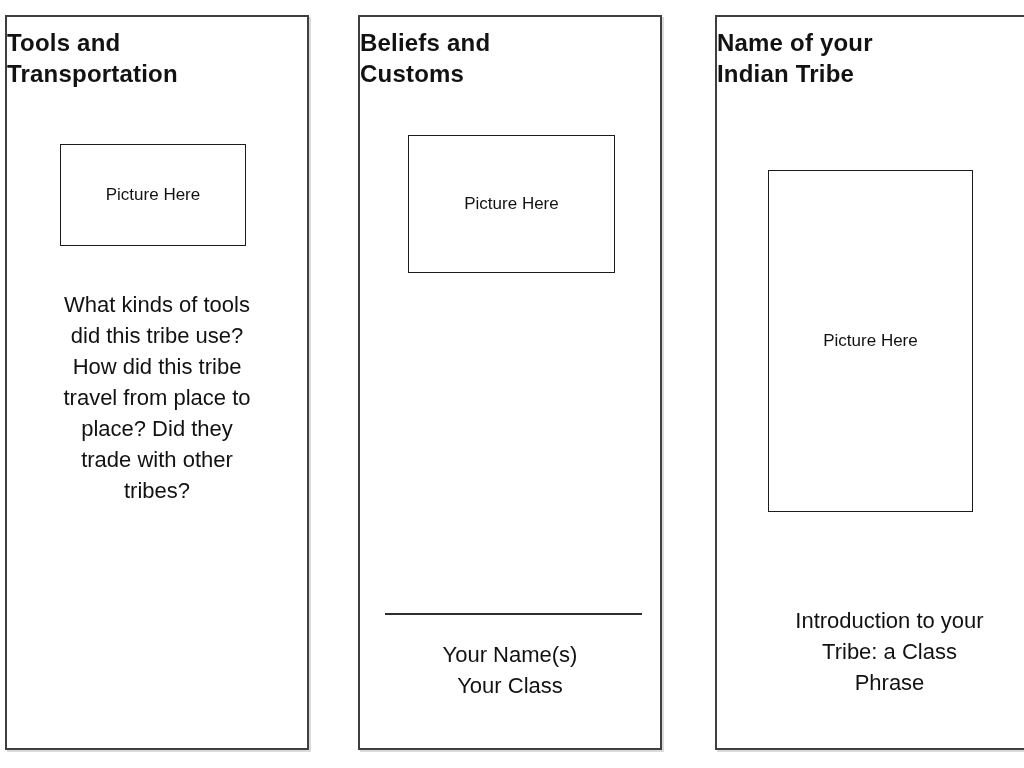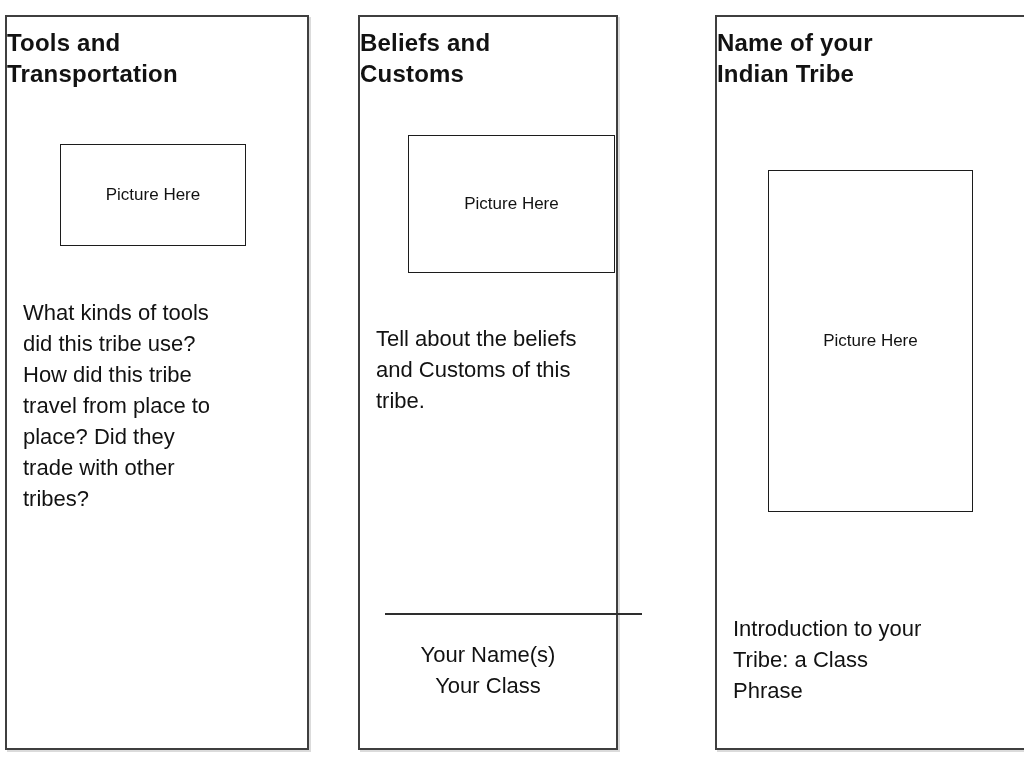--- a/index.html
+++ b/index.html
@@ -18,21 +18,21 @@
   .panel {
     position: absolute;
     top: 15px;
     height: 735px;
     box-sizing: border-box;
     background: #ffffff;
     border: 2px solid #3f3f3f;
     box-shadow: 2px 2px 0 rgba(0,0,0,0.14);
   }
   .p1 { left: 5px;   width: 304px; }
-  .p2 { left: 358px; width: 260px; }
+  .p2 { left: 358px; width: 304px; }
   .p3 { left: 715px; width: 349px; }
 
   .title {
     position: absolute;
     top: 10px; left: 0; right: 0;
     margin: 0;
     text-align: left;
     font-size: 24px;
     line-height: 31px;
     font-weight: bold;
@@ -50,22 +50,22 @@
     font-size: 17px;
     line-height: 26px;
   }
   .p1 .picture-box { left: 53px; top: 127px; width: 186px; height: 102px; }
   .p2 .picture-box { left: 48px; top: 118px; width: 207px; height: 138px; }
   .p3 .picture-box { left: 51px; top: 153px; width: 205px; height: 342px; }
 
   .body-text {
     position: absolute;
     left: 0; right: 0;
-    margin: 16px;
-    text-align: left;
+    margin: 8px;
+    text-align: center;
     font-size: 22px;
     line-height: 31px;
     white-space: pre-line;
   }
   .p1 .body-text { top: 264px; }
   .p2 .body-text { top: 290px; }
   .p3 .body-text { top: 580px; }
 
   .divider {
     position: absolute;
@@ -103,23 +103,20 @@
 trade with other
 tribes?</p>
 </section>
 
 <section class="panel p2">
   <h2 class="title">Beliefs and
 Customs</h2>
   <div class="picture-box">
     <span>Picture Here</span>
   </div>
-  <p class="body-text">Tell about the beliefs
-and Customs of this
-tribe.</p>
   <div class="divider"></div>
   <p class="signature">Your Name(s)
 Your Class</p>
 </section>
 
 <section class="panel p3">
   <h2 class="title">Name of your
 Indian Tribe</h2>
   <div class="picture-box">
     <span>Picture Here</span>

